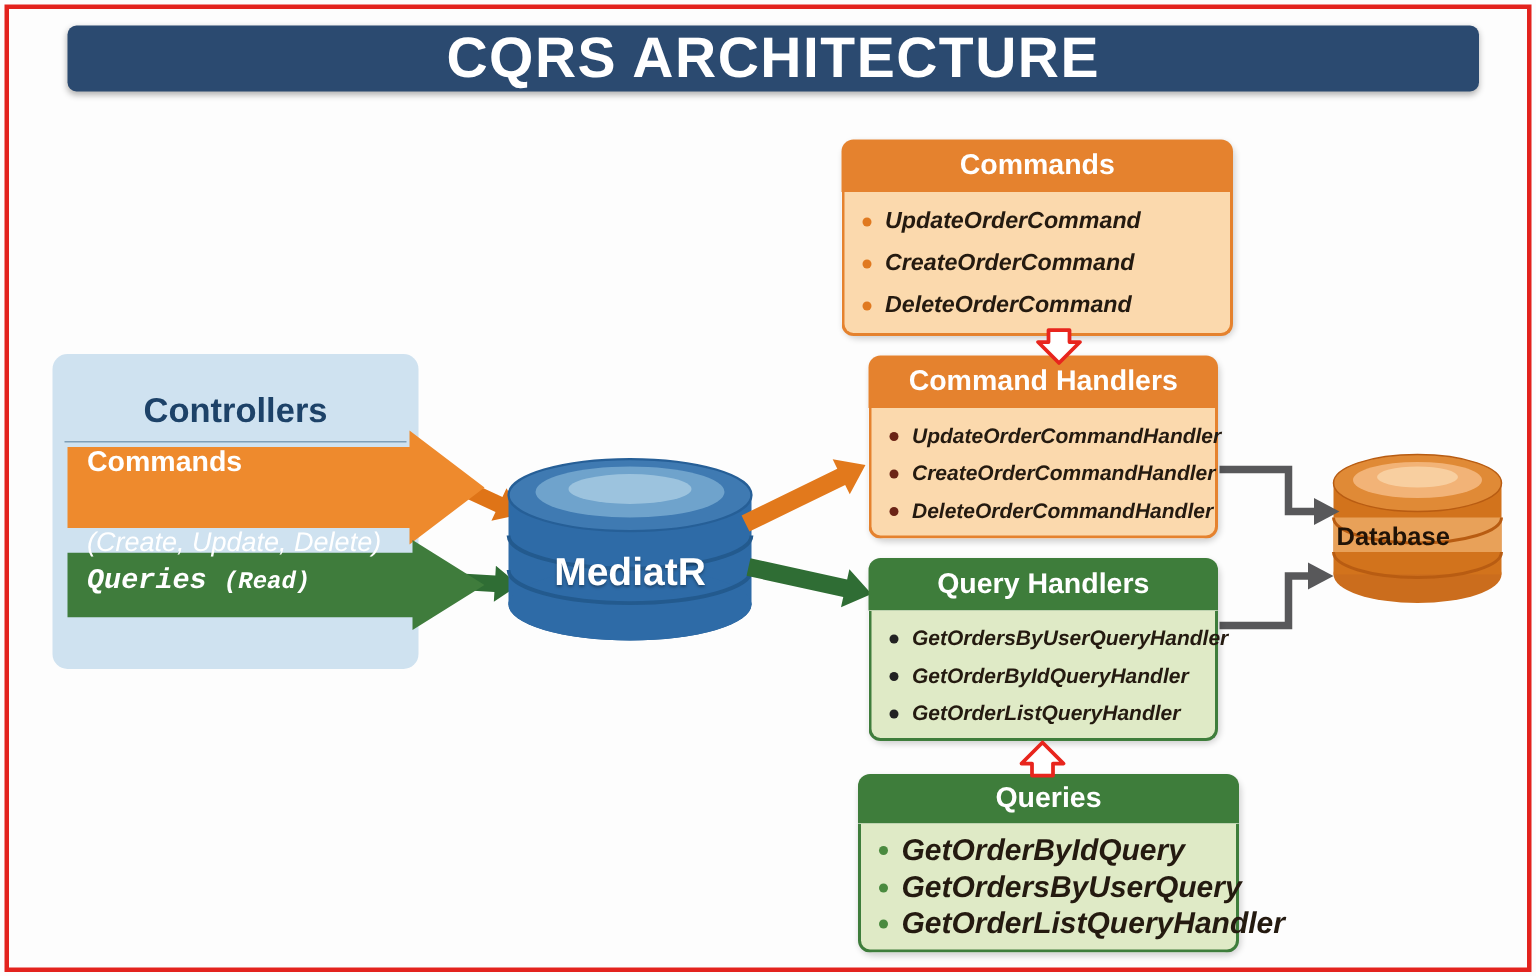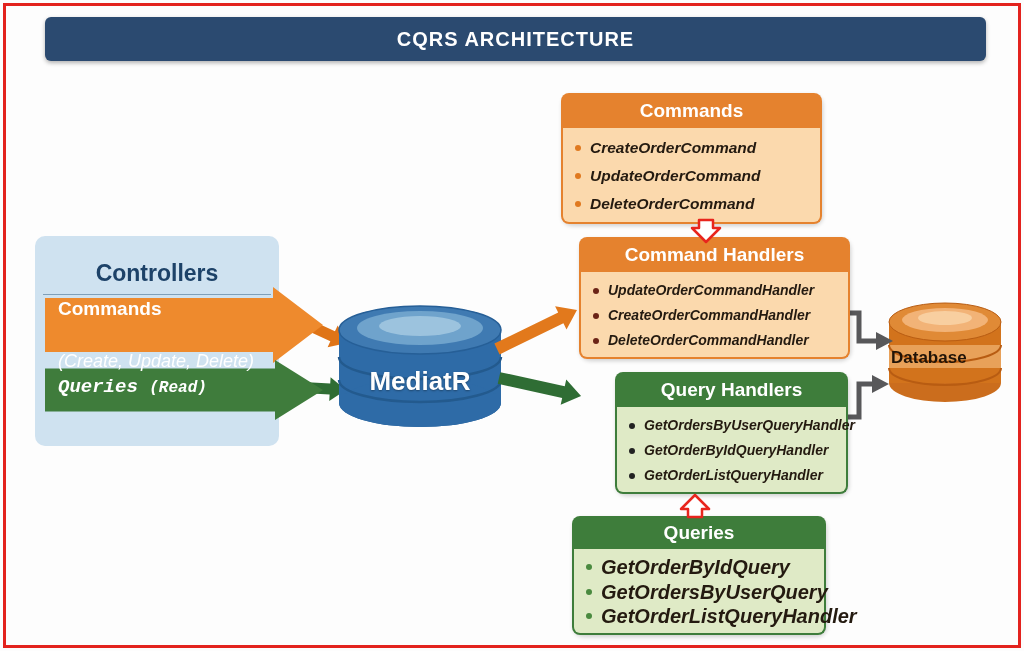--- a/index.html
+++ b/index.html
@@ -7,21 +7,21 @@
   .canvas{
     position:relative;width:1024px;height:651px;overflow:hidden;
     background:#fdfdfd;font-family:"Liberation Sans",sans-serif;
   }
   .frame{position:absolute;inset:3px;border:3px solid #e3231e;pointer-events:none;z-index:10;}
   .title-bar{
     position:absolute;left:45px;top:17px;width:941px;height:44px;
     background:#2b4a70;border-radius:6px;display:flex;align-items:center;justify-content:center;
     box-shadow:0 2px 4px rgba(0,0,0,.3);z-index:4;
   }
-  .title-bar span{color:#ffffff;font-size:20px;font-weight:800;letter-spacing:1px;}
+  .title-bar span{color:#ffffff;font-size:38px;font-weight:800;letter-spacing:1px;}
   .svg-layer{position:absolute;left:0;top:0;z-index:2;}
   .svg-top{position:absolute;left:0;top:0;z-index:5;pointer-events:none;}
   .controllers{
     position:absolute;left:35px;top:236px;width:244px;height:210px;
     background:#cfe2f0;border-radius:10px;z-index:1;
   }
   .controllers-title{margin-top:24px;text-align:center;font-size:23px;font-weight:800;color:#1d4268;}
   .controllers-divider{border:none;border-top:1.5px solid #7f9fb8;margin:7px 8px 0 8px;}
   .arrow-label{position:absolute;z-index:4;color:#ffffff;}
   .lbl-commands{left:58px;top:297px;}
@@ -43,24 +43,24 @@
   .bullet{display:inline-block;width:6px;height:6px;border-radius:50%;margin-right:9px;flex:0 0 auto;}
   
   .orange .box-header{background:#e5822e;height:35px;font-size:19px;}
   .orange .box-body{background:#fbd9ad;border:2px solid #e5822e;border-top:none;}
   
   .green .box-header{background:#3e7d3b;height:35px;font-size:19px;}
   .green .box-body{background:#dfeac6;border:2px solid #3e7d3b;border-top:none;}
   .box-commands{left:561px;top:93px;width:261px;}
   .box-commands li{font-size:15.5px;line-height:28px;}
   .box-commands .bullet{background:#e0791f;}
-  .box-command-handlers{left:579px;top:237px;width:271px;}
+  .box-command-handlers{left:579px;top:237px;width:233px;}
   .box-command-handlers li{font-size:14px;line-height:25px;}
   .box-command-handlers .bullet{background:#6b2416;}
-  .box-query-handlers{left:579px;top:372px;width:233px;margin-left:36px;}
+  .box-query-handlers{left:579px;top:372px;width:233px;}
   .box-query-handlers li{font-size:14px;line-height:25px;}
   .box-query-handlers .bullet{background:#222222;}
   .box-queries{left:572px;top:516px;width:254px;}
   .box-queries .box-header{height:33px;}
   .box-queries li{font-size:20px;line-height:24.5px;}
   .box-queries .bullet{background:#4a8a3f;}
 </style>
 </head>
 <body>
 
@@ -144,25 +144,25 @@
   </div>
   <div class="arrow-label lbl-mediatr">MediatR</div>
   <div class="lbl-database">Database</div>
 
   <div class="box orange box-commands">
     <div class="box-header">Commands</div>
     <div class="box-body">
       <ul>
         <li>
             <span class="bullet"></span>
+            <span>UpdateOrderCommand</span>
+          </li>
+        <li>
+            <span class="bullet"></span>
             <span>CreateOrderCommand</span>
-          </li>
-        <li>
-            <span class="bullet"></span>
-            <span>UpdateOrderCommand</span>
           </li>
         <li>
             <span class="bullet"></span>
             <span>DeleteOrderCommand</span>
           </li>
       </ul>
     </div>
   </div>
 
   <div class="box orange box-command-handlers">

